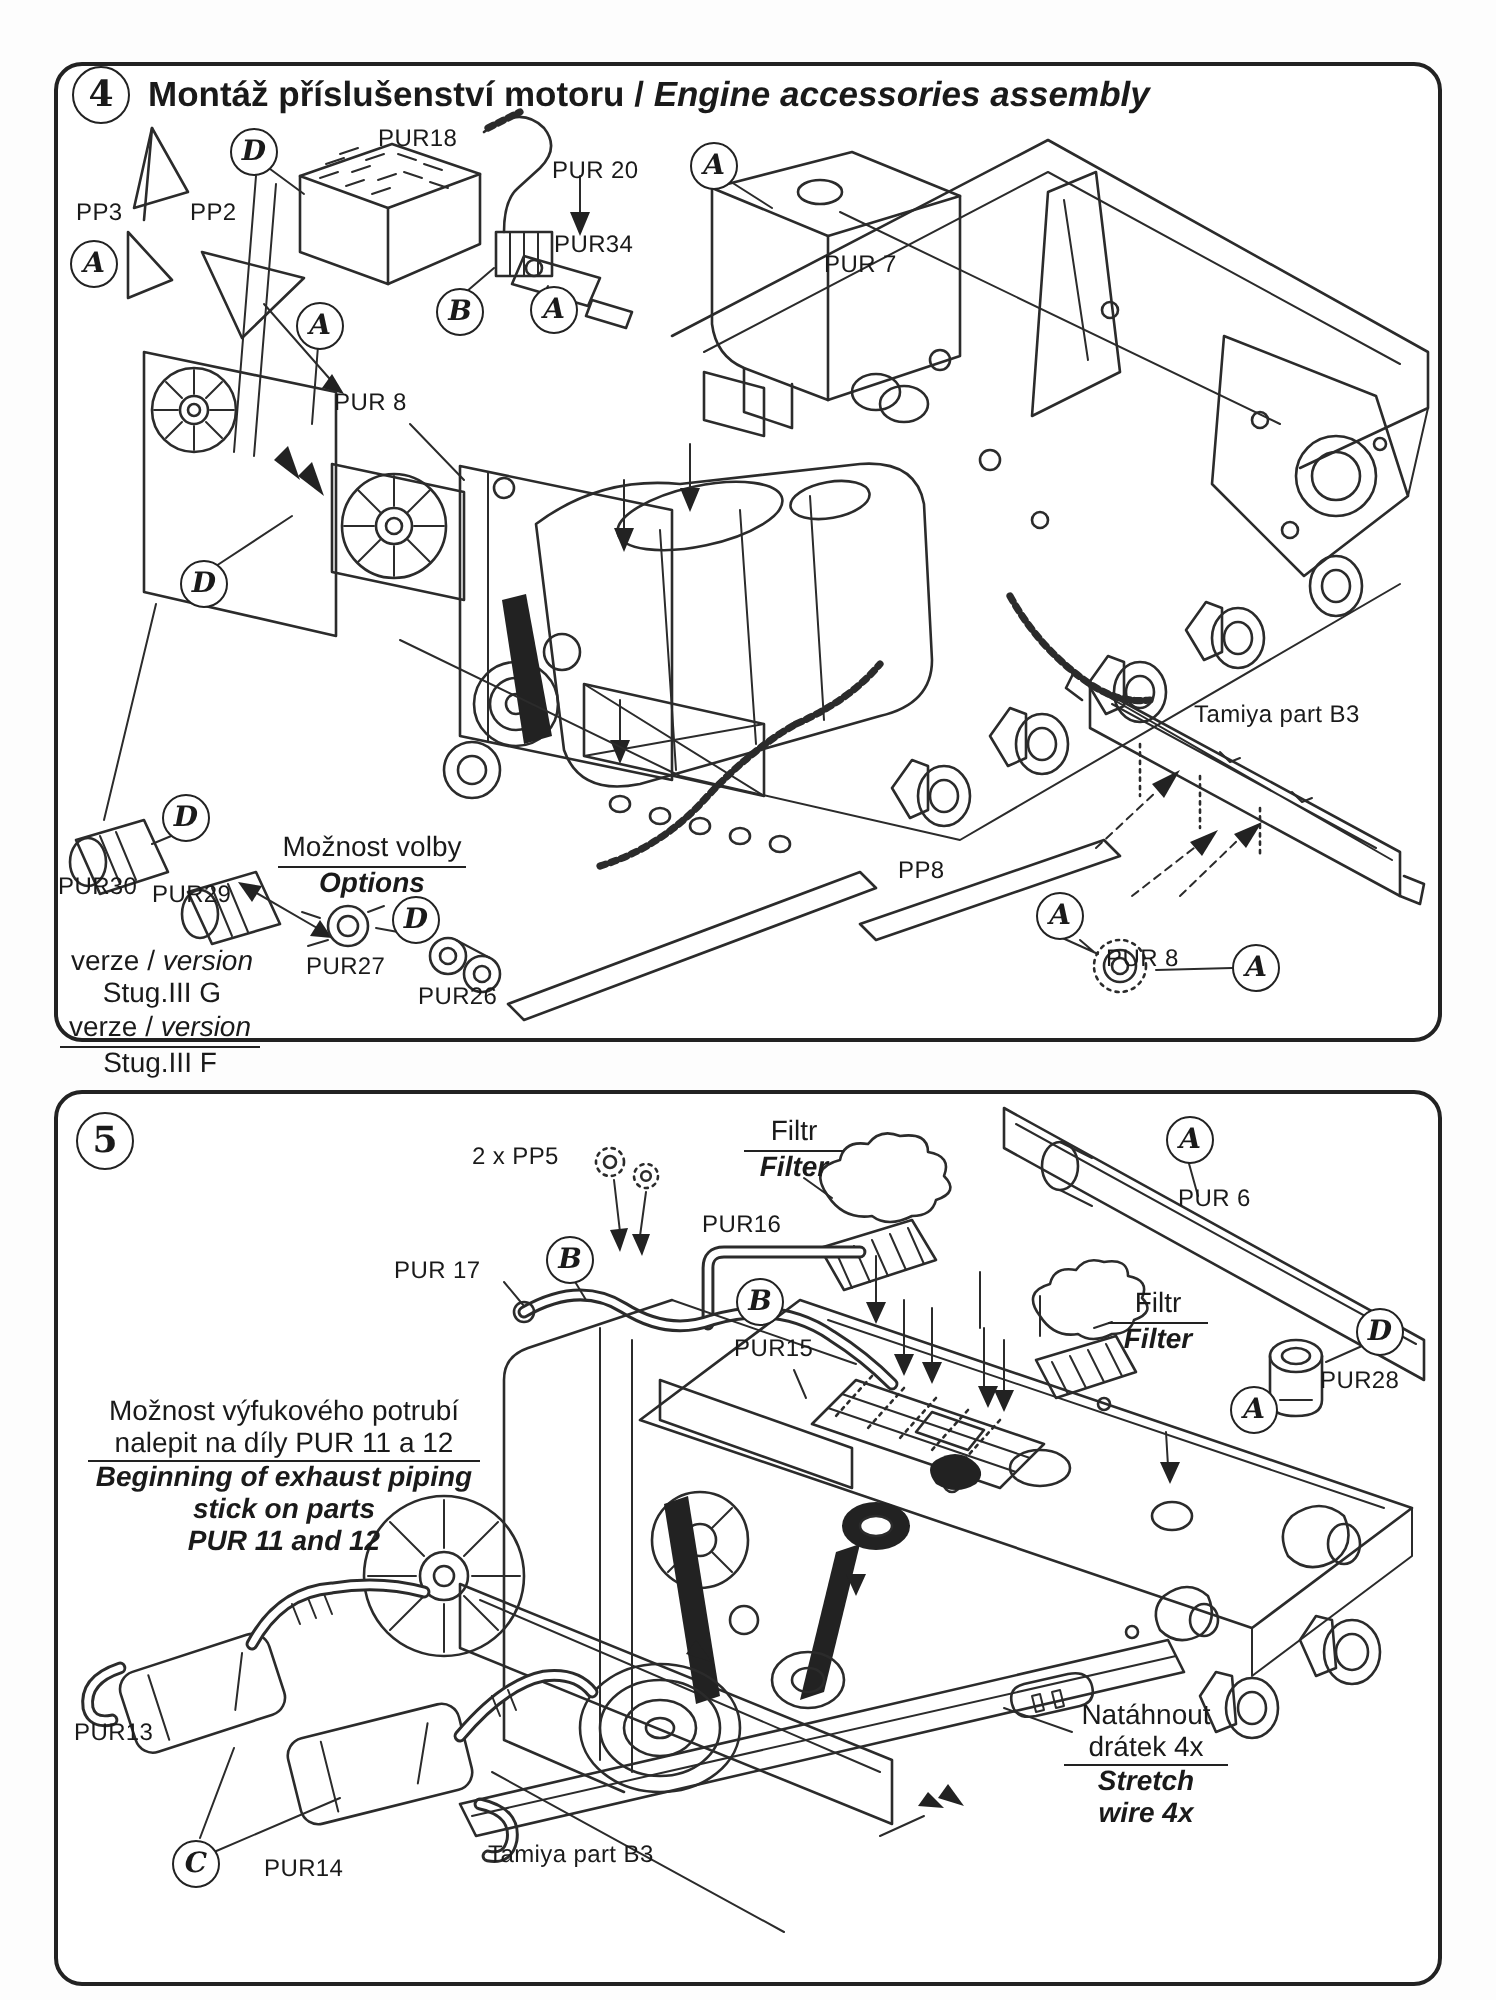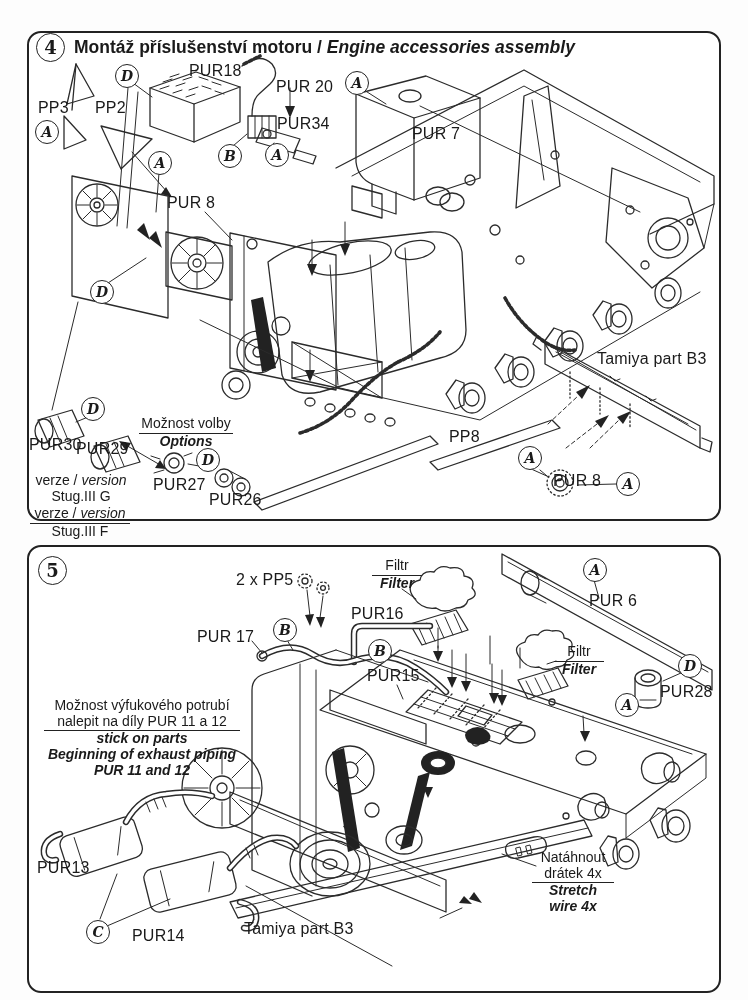--- a/index.html
+++ b/index.html
@@ -10,21 +10,21 @@
   svg.art path,svg.art circle,svg.art ellipse,svg.art line,svg.art polygon,svg.art rect{
       stroke:#2b2b2b;stroke-width:1.3;fill:none;stroke-linecap:round;stroke-linejoin:round;}
   svg.art .fill{fill:#222;stroke:none;}
   svg.art .wfill{fill:#fff;stroke:#2b2b2b;}
   svg.art .thin{stroke-width:1;}
   svg.art .rib{stroke-width:3.6;stroke-dasharray:3 2.6;}
   svg.art .pipe{stroke-width:6.4;}
   svg.art .pipew{stroke:#fff;stroke-width:3.4;}
   svg.art .dash{stroke-dasharray:4 3;}
   svg.art .dots{stroke-dasharray:1.6 2.6;}
-  .lbl{position:absolute;font-size:16px;white-space:nowrap;z-index:2;letter-spacing:.2px;}
+  .lbl{position:absolute;font-size:12px;white-space:nowrap;z-index:2;letter-spacing:.2px;}
   .co{position:absolute;width:22px;height:22px;border:1.7px solid #222;border-radius:50%;
       background:#fff;display:flex;align-items:center;justify-content:center;z-index:2;
       font-family:"DejaVu Serif",serif;font-style:italic;font-weight:bold;font-size:14px;}
   .stepnum{width:27px;height:27px;border:1.9px solid #222;border-radius:50%;background:#fff;
       display:inline-flex;align-items:center;justify-content:center;flex:0 0 auto;
       font-family:"DejaVu Serif",serif;font-weight:bold;font-size:18px;}
   .step-header{position:absolute;left:36px;top:33px;display:flex;align-items:center;gap:9px;z-index:2;}
   .step-title{font-size:17.5px;font-weight:bold;}
   .step-title .en{font-style:italic;}
   .step-title .sep{white-space:pre;}
@@ -394,22 +394,22 @@
     <span class="u cz">Filtr</span>
     <span class="en">Filter</span>
   </div>
   <div class="note" style="left:554px;top:644px;width:50px">
     <span class="u cz">Filtr</span>
     <span class="en">Filter</span>
   </div>
   <div class="note" style="left:44px;top:698px;width:196px">
     <span class="cz">Možnost výfukového potrubí</span>
     <span class="u cz">nalepit na díly PUR 11 a 12</span>
+    <span class="en">Beginning of exhaust piping</span>
     <span class="en">stick on parts</span>
-    <span class="en">Beginning of exhaust piping</span>
     <span class="en">PUR 11 and 12</span>
   </div>
   <div class="note" style="left:532px;top:850px;width:82px">
     <span class="cz">Natáhnout</span>
     <span class="u cz">drátek 4x</span>
     <span class="en">Stretch</span>
     <span class="en">wire 4x</span>
   </div>
 
   <div class="co" style="left:273px;top:618px">B</div>

